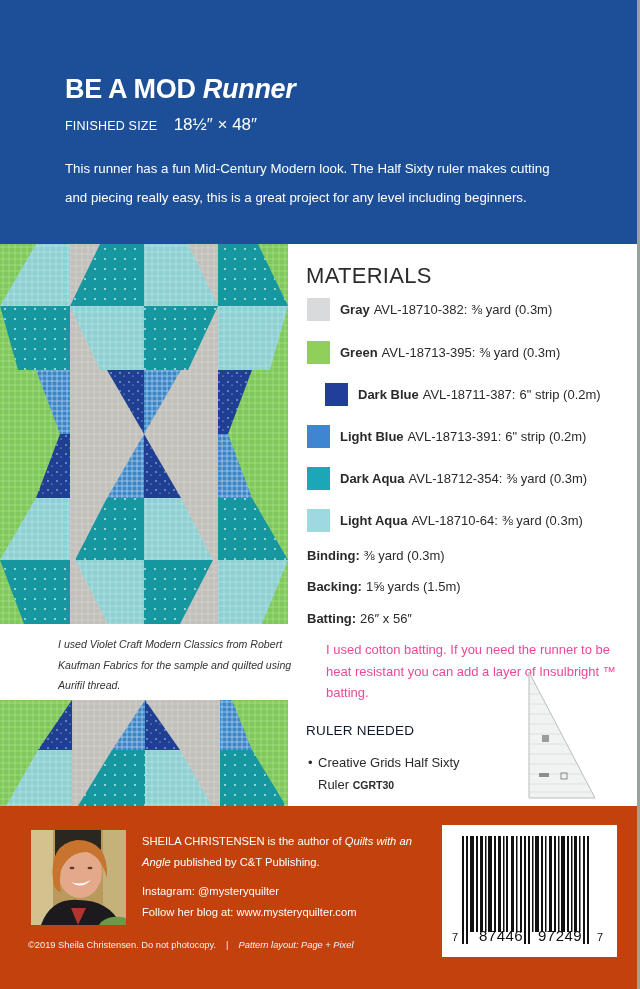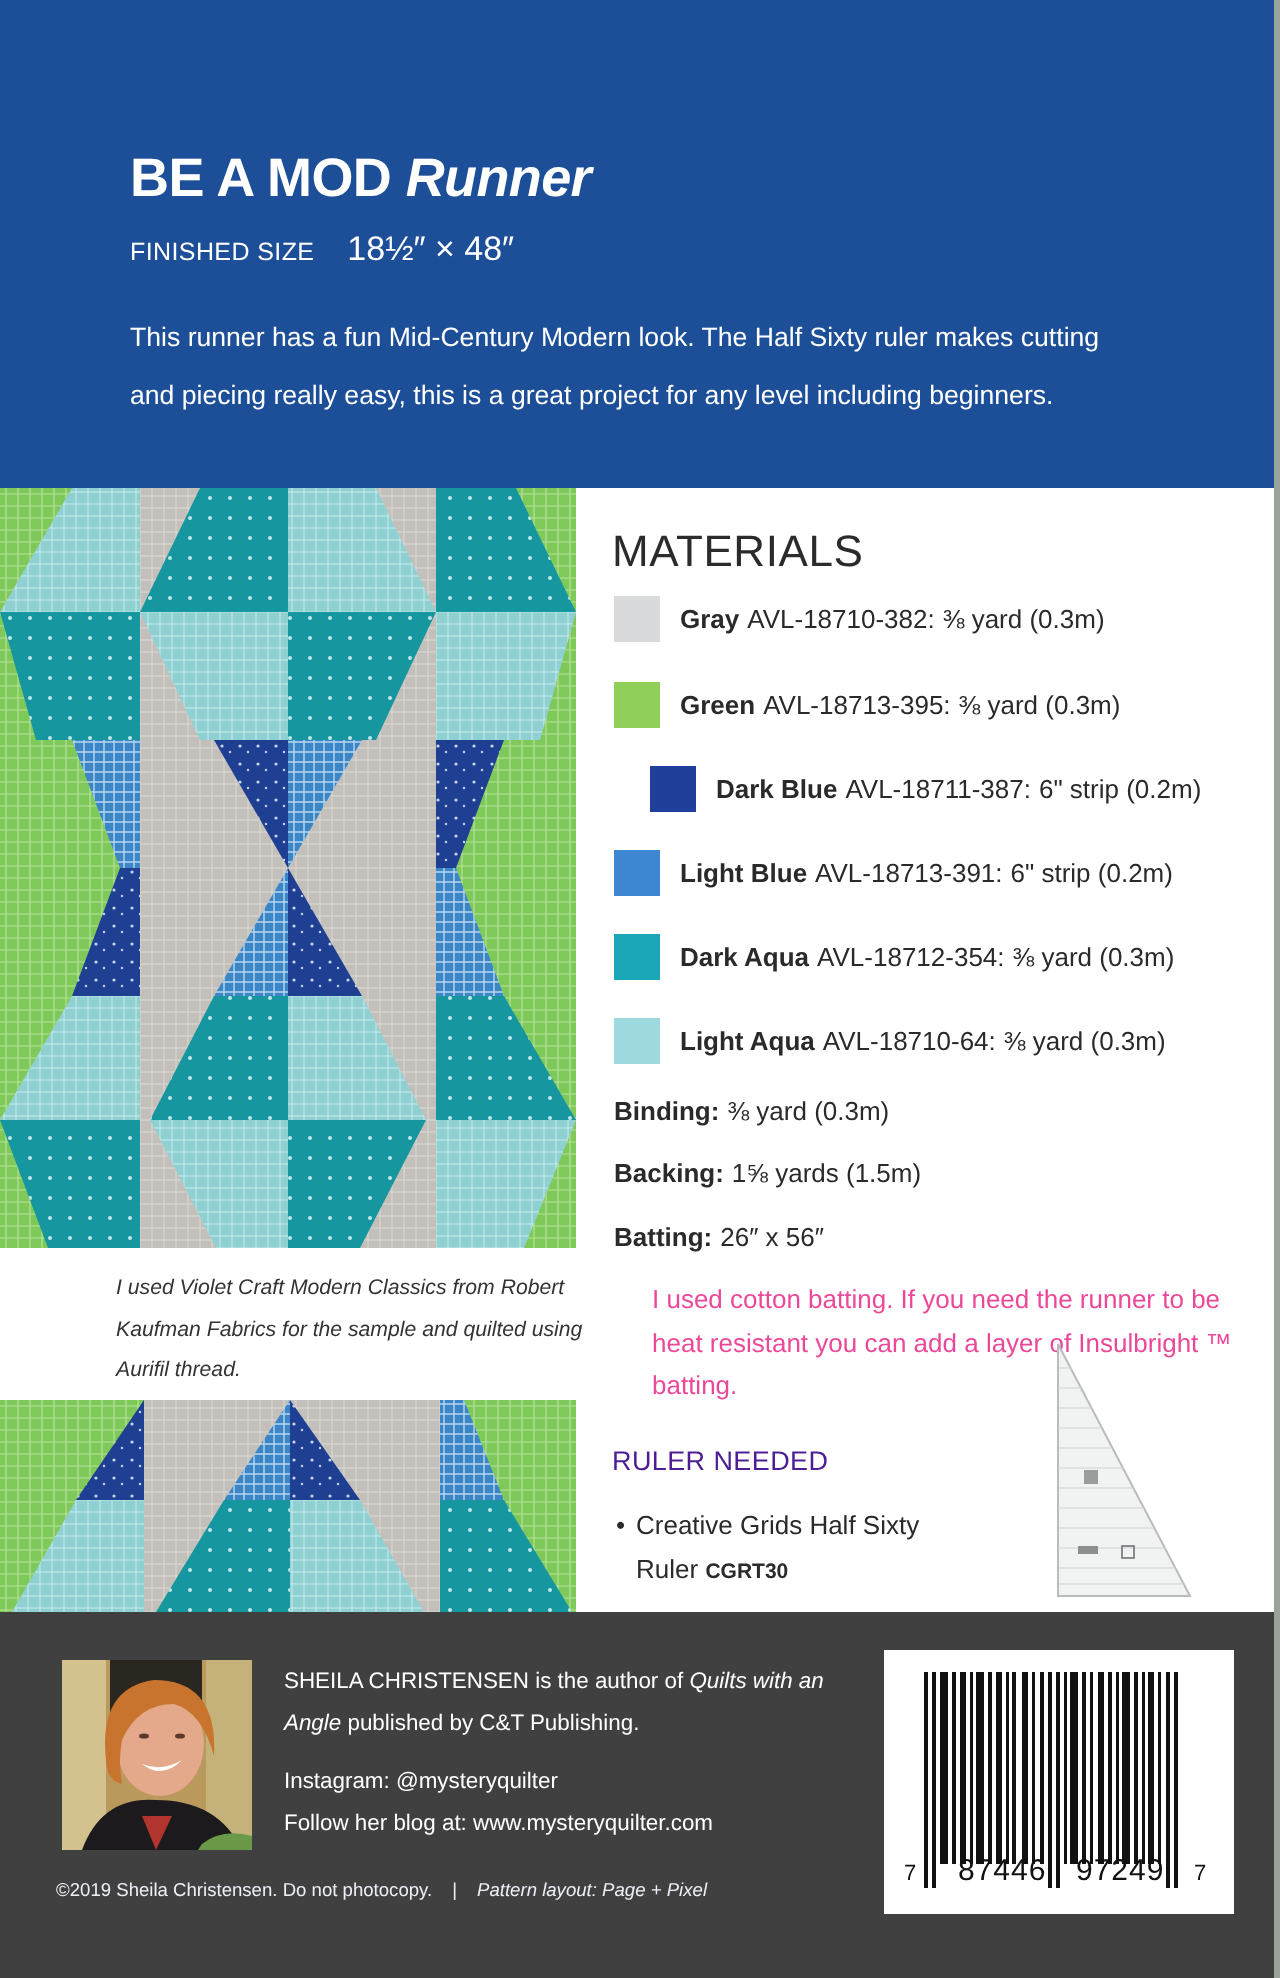--- a/index.html
+++ b/index.html
@@ -29,28 +29,28 @@
   .materials-title { position:absolute; left:306px; top:263px; font-size:22px; font-weight:normal; color:#2b2b2b; letter-spacing:0.3px; }
   .mat-row { position:absolute; left:307px; height:24px; display:flex; align-items:center; white-space:nowrap; font-size:13px; color:#2a2a2a; }
   .swatch { width:23px; height:23px; margin-right:10px; flex:none; }
   .mat-name { font-weight:bold; margin-right:4px; }
   .mat-code { }
   .mat-amount { margin-left:4px; }
   .extra-row { position:absolute; left:307px; font-size:13px; white-space:nowrap; color:#2a2a2a; }
   .extra-row b { font-weight:bold; margin-right:4px; }
 
   .batting-note { position:absolute; left:306px; top:639px; width:300px; font-size:13px; line-height:21.5px; color:#ec4899;margin-left:20px; }
-  .ruler-heading { position:absolute; left:306px; top:723px; font-size:13.5px; color:#4c1d95; letter-spacing:0.2px; }
+  .ruler-heading { position:absolute; left:306px; top:723px; font-size:13.5px; color:#0f172a; letter-spacing:0.2px; }
   .ruler-item { position:absolute; left:308px; top:752px; font-size:13px; line-height:22px; color:#2a2a2a; }
   .ruler-item .bullet { display:inline-block; width:10px; }
   .ruler-item .code { font-size:10.5px;font-weight:bold; }
   .ruler-img { position:absolute; left:527px; top:670px; width:70px; height:130px; }
 
   
-  .footer { position:absolute; left:0; top:806px; width:637px; height:183px; background:#404040; color:#fff; }
+  .footer { position:absolute; left:0; top:806px; width:637px; height:183px; background:#c2410c; color:#fff; }
   .author-photo { position:absolute; left:31px; top:24px; width:95px; height:95px; overflow:hidden; }
   .bio { position:absolute; left:142px; top:25px; width:270px; font-size:11.2px; line-height:20.5px; }
   .bio i { font-style:italic; }
   .social { position:absolute; left:142px; top:75px; width:270px; font-size:11.2px; line-height:20.5px; }
   .copyright { position:absolute; left:28px; top:134px; font-size:9.3px; white-space:nowrap; color:#eef0f8; }
   .copyright .sep { margin:0 10px; }
   .copyright i { font-style:italic; }
   .barcode-box { position:absolute; left:442px; top:19px; width:175px; height:132px; background:#fff; }
   .barcode-box svg { display:block; }
   .barcode-num { position:absolute; font-family:"Liberation Sans", sans-serif; color:#111; }

